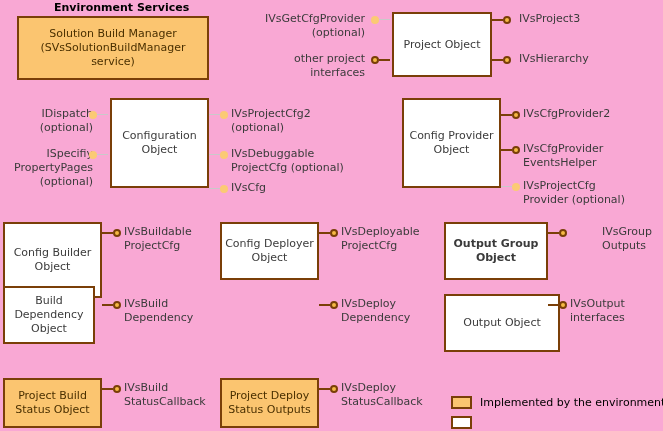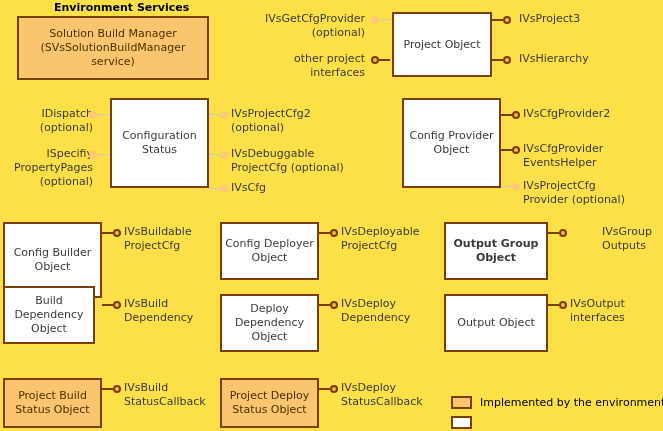--- a/index.html
+++ b/index.html
@@ -4,21 +4,21 @@
 <style>
   html, body {
     margin: 0;
     padding: 0;
     background: #ffffff;
   }
   #canvas {
     position: relative;
     width: 663px;
     height: 431px;
-    background: #fde047;
+    background: #f9a8d4;
     font-family: "DejaVu Sans", "Liberation Sans", sans-serif;
     overflow: hidden;
   }
 
   
   .section-title {
     position: absolute;
     font-size: 11px;
     font-weight: bold;
     color: #000000;
@@ -153,21 +153,21 @@
   <div class="iface-label" style="left:519px; top:12px; width:140px;">IVsProject3</div>
 
   <div class="conn" style="left:492px; top:55px;">
     <span class="lead"></span>
     <span class="knob"></span>
   </div>
   <div class="iface-label" style="left:519px; top:52px; width:140px;">IVsHierarchy</div>
 
   <div class="obj-box" style="left:110px; top:98px; width:99px; height:90px;">
     <span class="box-label">Configuration
-Status</span>
+Object</span>
   </div>
 
   <div class="iface-label right-align" style="left:0px; top:107px; width:93px;">IDispatch
 (optional)</div>
   <div class="conn soft flip" style="left:89px; top:110px;">
     <span class="lead"></span>
     <span class="knob"></span>
   </div>
 
   <div class="iface-label right-align" style="left:0px; top:147px; width:93px;">ISpecifiy
@@ -262,33 +262,28 @@
 Dependency
 Object</span>
   </div>
   <div class="conn" style="left:102px; top:300px;">
     <span class="lead"></span>
     <span class="knob"></span>
   </div>
   <div class="iface-label" style="left:124px; top:297px; width:110px;">IVsBuild
 Dependency</div>
 
-  <div class="obj-box" style="left:220px; top:294px; width:99px; height:58px;">
-    <span class="box-label">Deploy
-Dependency
-Object</span>
-  </div>
   <div class="conn" style="left:319px; top:300px;">
     <span class="lead"></span>
     <span class="knob"></span>
   </div>
   <div class="iface-label" style="left:341px; top:297px; width:115px;">IVsDeploy
 Dependency</div>
 
-  <div class="obj-box" style="left:444px; top:294px; width:104px; height:58px;">
+  <div class="obj-box" style="left:444px; top:294px; width:116px; height:58px;">
     <span class="box-label">Output Object</span>
   </div>
   <div class="conn" style="left:548px; top:300px;">
     <span class="lead"></span>
     <span class="knob"></span>
   </div>
   <div class="iface-label" style="left:570px; top:297px; width:93px;">IVsOutput
 interfaces</div>
 
   <div class="obj-box env" style="left:3px; top:378px; width:99px; height:50px;">
@@ -297,21 +292,21 @@
   </div>
   <div class="conn" style="left:102px; top:384px;">
     <span class="lead"></span>
     <span class="knob"></span>
   </div>
   <div class="iface-label" style="left:124px; top:381px; width:110px;">IVsBuild
 StatusCallback</div>
 
   <div class="obj-box env" style="left:220px; top:378px; width:99px; height:50px;">
     <span class="box-label">Project Deploy
-Status Object</span>
+Status Outputs</span>
   </div>
   <div class="conn" style="left:319px; top:384px;">
     <span class="lead"></span>
     <span class="knob"></span>
   </div>
   <div class="iface-label" style="left:341px; top:381px; width:115px;">IVsDeploy
 StatusCallback</div>
 
   <div class="legend-row" style="left:451px; top:396px;">
     <span class="legend-swatch env"></span>

